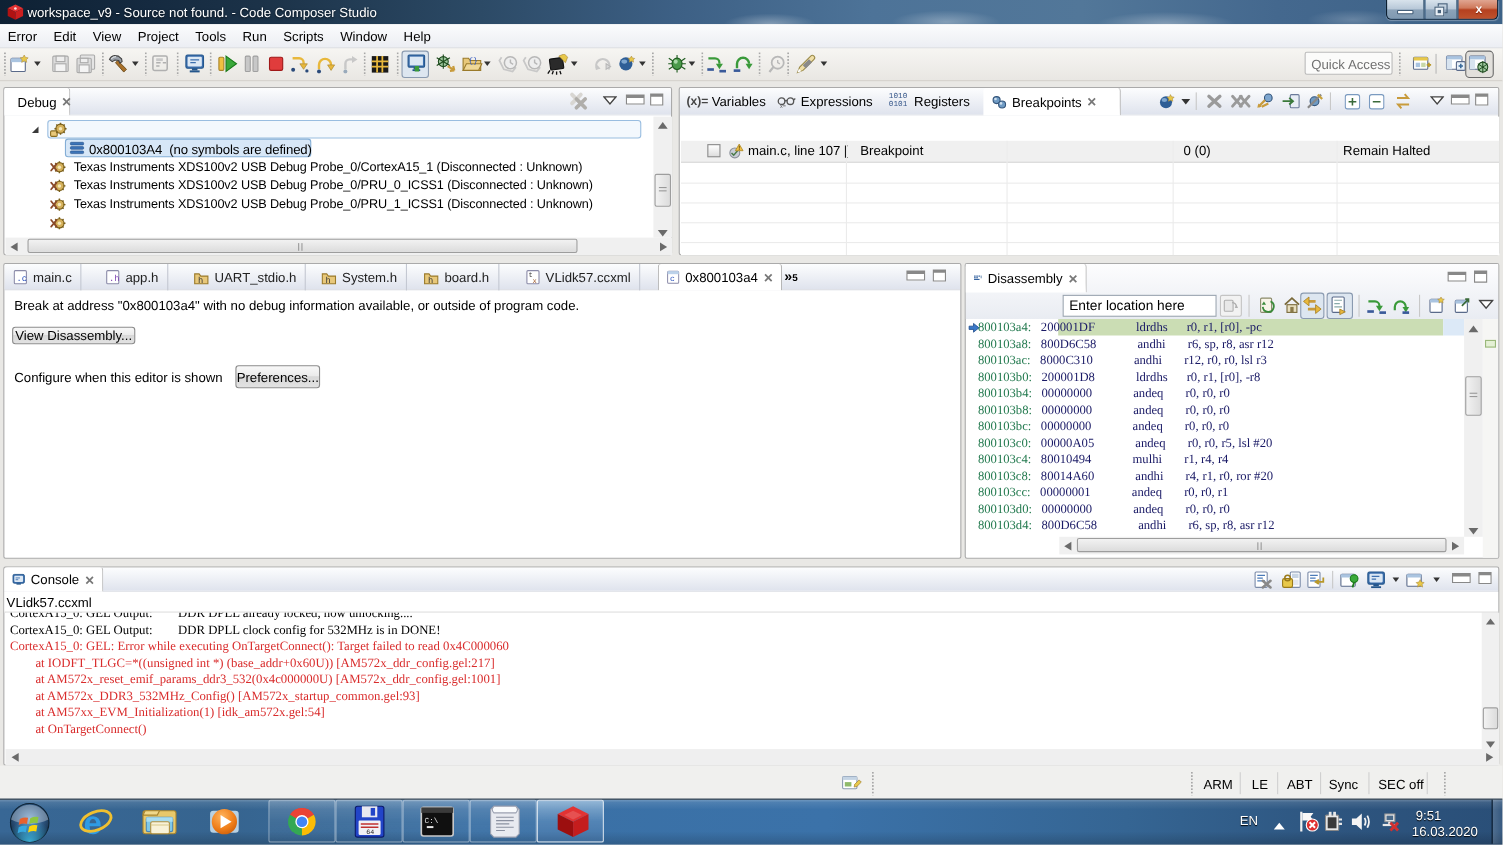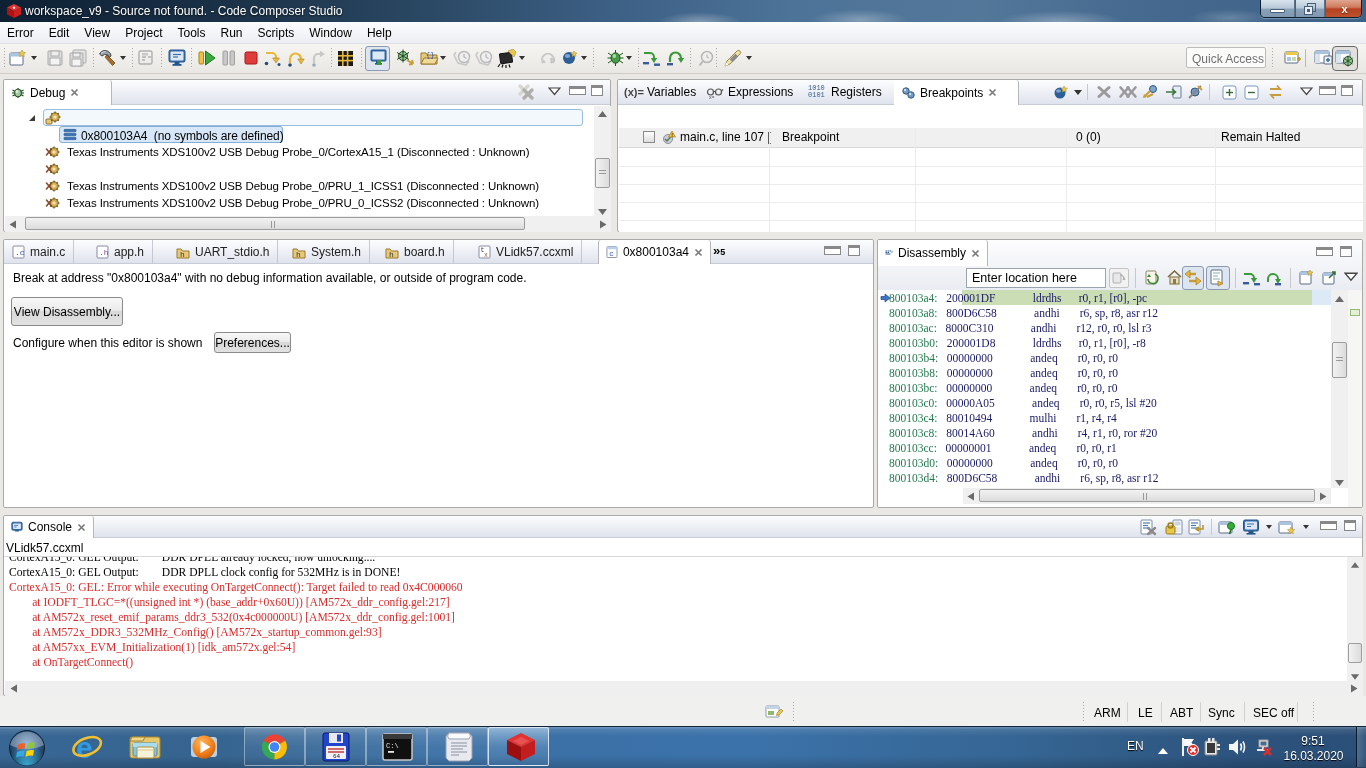--- a/index.html
+++ b/index.html
@@ -266,21 +266,21 @@
         <line x1="8.5" y1="10" x2="17.5" y2="16"></line>
         <line x1="8.5" y1="16" x2="17.5" y2="10"></line>
       </g>
     </svg>
 </div>
 
 <div class="ab" style="left:0;top:74px;width:1366px;height:606px;background:#e9e8e5"></div>
 
 <div class="view" id="debugview" style="left:3px;top:79px;width:608px;height:153px">
   <div class="tabstrip"></div>
-  <div class="tab-active" style="left:0;width:108px">
+  <div class="tab-active" style="left:0;width:60px">
     <svg width="14" height="14" viewBox="0 0 14 14">
         <g stroke="#1d4a1d" stroke-width="1.1">
           <line x1="7" y1="2" x2="7" y2="12"></line>
           <line x1="1.5" y1="4" x2="12.5" y2="10"></line>
           <line x1="1.5" y1="10" x2="12.5" y2="4"></line>
           <line x1="1" y1="7" x2="13" y2="7"></line>
         </g>
         <ellipse cx="7" cy="7" rx="3.4" ry="4" fill="#9fc89f" stroke="#1d4a1d"></ellipse>
         <ellipse cx="6" cy="5.6" rx="1.5" ry="1.8" fill="#d8ecd8"></ellipse>
       </svg>
@@ -341,28 +341,28 @@
       </svg>
     <div class="ab" style="left:76px;top:23px;white-space:nowrap;letter-spacing:-0.1px">0x800103A4&nbsp; (no symbols are defined)</div>
     <g id="rows36"></g>
     <svg class="ab" style="left:40px;top:38px" width="16" height="16" viewBox="0 0 16 16">
         <use href="#gearx"></use>
       </svg>
     <div class="ab" style="left:62px;top:40px;white-space:nowrap;font-size:11.5px;letter-spacing:-0.1px">Texas Instruments XDS100v2 USB Debug Probe_0/CortexA15_1 (Disconnected : Unknown)</div>
     <svg class="ab" style="left:40px;top:55px" width="16" height="16" viewBox="0 0 16 16">
         <use href="#gearx"></use>
       </svg>
+    <div class="ab" style="left:62px;top:57px;white-space:nowrap;font-size:11.5px;letter-spacing:-0.1px">Texas Instruments XDS100v2 USB Debug Probe_0/PRU_0_ICSS1 (Disconnected : Unknown)</div>
     <svg class="ab" style="left:40px;top:72px" width="16" height="16" viewBox="0 0 16 16">
         <use href="#gearx"></use>
       </svg>
     <div class="ab" style="left:62px;top:74px;white-space:nowrap;font-size:11.5px;letter-spacing:-0.1px">Texas Instruments XDS100v2 USB Debug Probe_0/PRU_1_ICSS1 (Disconnected : Unknown)</div>
     <svg class="ab" style="left:40px;top:89px" width="16" height="16" viewBox="0 0 16 16">
         <use href="#gearx"></use>
       </svg>
-    <div class="ab" style="left:62px;top:91px;white-space:nowrap;font-size:11.5px;letter-spacing:-0.1px">Texas Instruments XDS100v2 USB Debug Probe_0/PRU_0_ICSS2 (Disconnected : Unknown)</div>
   </div>
 
   <div class="ab" style="left:590px;top:26px;width:17px;height:110px;background:#f0f0f0">
     <div class="ab" style="left:2px;top:2px"><svg width="13" height="9" viewBox="0 0 13 9">
           <polygon points="6.5,1 11,7 2,7" fill="#6a6a6a"></polygon>
         </svg></div>
     <div class="ab" style="left:1px;top:52px;width:15px;height:30px;background:linear-gradient(90deg,#f2f2f2,#dcdcdc);border:1px solid #9d9d9d;border-radius:2px">
         <div style="margin:11px 3px;border-top:1px solid #999;border-bottom:1px solid #999;height:4px"></div>
       </div>
     <div class="ab" style="left:2px;top:99px"><svg width="13" height="9" viewBox="0 0 13 9">
@@ -569,21 +569,21 @@
     <span>0x800103a4</span>
       <svg width="9" height="9" viewBox="0 0 9 9" style="flex:none">
         <path d="M1.5 1.5 L7.5 7.5 M7.5 1.5 L1.5 7.5" stroke="#787878" stroke-width="1.6" fill="none"></path>
       </svg>
   </div>
   <div class="ab" style="left:709px;top:3px;font-size:13px;font-weight:bold">»<span style="font-size:9px">5</span></div>
   <div class="ab minbtn" style="left:820px;top:6px"></div>
   <div class="ab maxbtn" style="left:844px;top:5px"></div>
 
   <div class="ab" style="left:9px;top:31px;font-size:12px">Break at address "0x800103a4" with no debug information available, or outside of program code.</div>
-  <div class="ab btn7" style="left:7px;top:57px;width:112px;height:29px">View Disassembly...</div>
+  <div class="ab btn7" style="left:7px;top:57px;width:112px;height:16px">View Disassembly...</div>
   <div class="ab" style="left:9px;top:96px;font-size:12px">Configure when this editor is shown</div>
   <div class="ab btn7" style="left:210px;top:92px;width:77px;height:21px">Preferences...</div>
 </div>
 
 <div class="view" id="disasm" style="left:877px;top:239px;width:486px;height:269px">
   <div class="ab" style="left:0;top:0;width:484px;height:50px;background:linear-gradient(#fdfdfe,#e9ecf2)"></div>
   <div class="tab-active" style="left:0;width:110px;height:26px">
     <svg width="16" height="12" viewBox="0 0 16 12">
         <g fill="#2a5a9a">
           <rect x="1" y="1" width="3" height="2"></rect>
@@ -962,16 +962,16 @@
     <path d="M1 6 h4 l5-4.5 v15 L5 12 H1z" fill="#f4f4f4"></path>
     <path d="M12.5 5.5 q2 3.5 0 7 M15 3.5 q3 5.5 0 11" stroke="#f4f4f4" stroke-width="1.6" fill="none"></path>
   </svg>
   <svg class="ab" style="left:1251px;top:10px" width="22" height="20" viewBox="0 0 22 20">
     <rect x="8" y="3" width="9" height="7" fill="#e8e8e8" stroke="#999"></rect>
     <rect x="9.5" y="4.5" width="6" height="4" fill="#4a6a8a"></rect>
     <rect x="6" y="12" width="13" height="2" fill="#e8e8e8"></rect>
     <rect x="11" y="10" width="2" height="3" fill="#e8e8e8"></rect>
     <path d="M13 11 l7 7 M20 11 l-7 7" stroke="#d03030" stroke-width="2.6"></path>
   </svg>
-  <div class="ab" style="left:1287px;top:7px;width:52px;text-align:center;color:#fff;font-size:12px;text-shadow:0 1px 1px #000">9:51</div>
+  <div class="ab" style="left:1287px;top:7px;width:52px;text-align:left;color:#fff;font-size:12px;text-shadow:0 1px 1px #000">9:51</div>
   <div class="ab" style="left:1278px;top:22px;width:71px;text-align:center;color:#fff;font-size:12px;text-shadow:0 1px 1px #000">16.03.2020</div>
   <div class="ab" style="left:1356px;top:0;width:10px;height:40px;border-left:1px solid #0a1a2c;background:linear-gradient(90deg,rgba(255,255,255,.18),rgba(255,255,255,.05))"></div>
 </div>
 
 </body></html>

